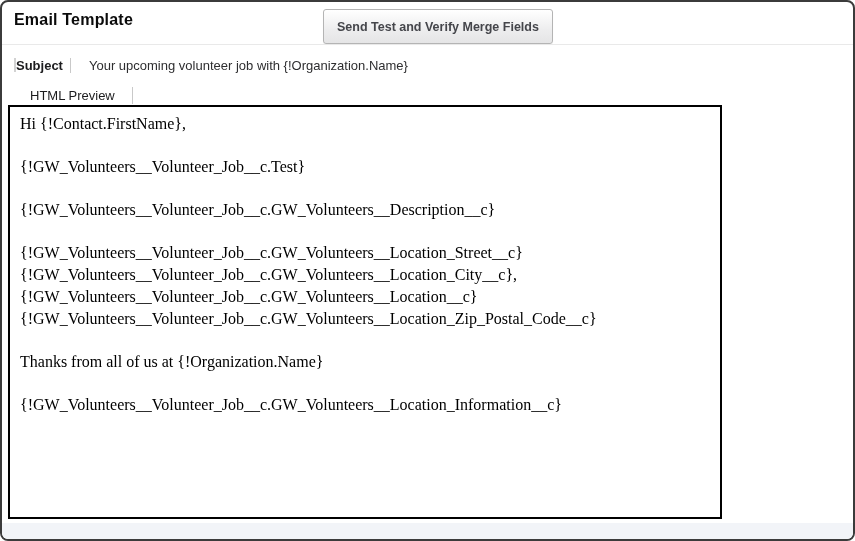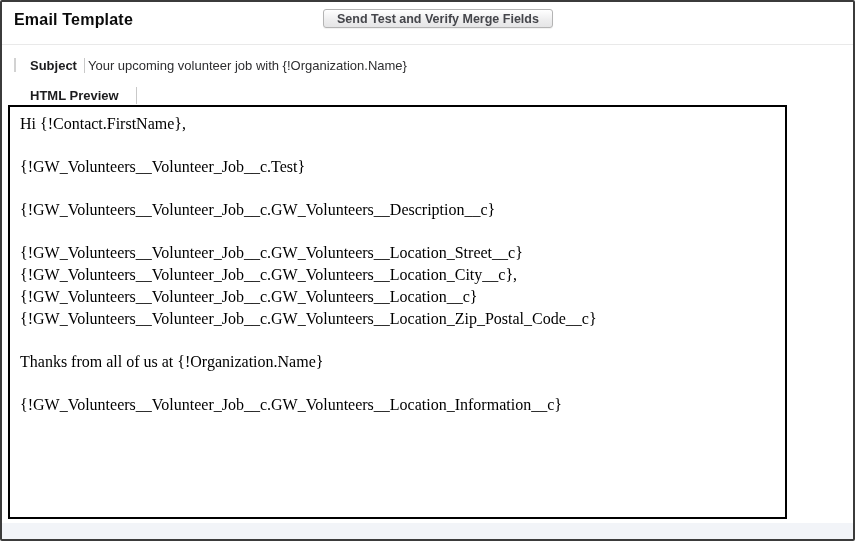--- a/index.html
+++ b/index.html
@@ -5,33 +5,33 @@
   * { margin: 0; padding: 0; box-sizing: border-box; }
   html, body {
     width: 855px; height: 541px;
     font-family: "Liberation Sans", "DejaVu Sans", sans-serif;
     background: #ffffff;
   }
   .window {
     position: relative;
     width: 855px; height: 541px;
     border: 2px solid #3b3b3b;
-    border-radius: 2px;
+    border-radius: 8px;
     background: #ffffff;
     overflow: hidden;
   }
   
   .page-title {
     position: absolute; left: 12px; top: 9px;
     font-size: 16px; font-weight: bold; color: #0b0b0b;
     letter-spacing: 0.2px;
   }
   .send-test-btn {
     position: absolute; left: 321px; top: 7px;
-    height: 19px; padding: 0 13px;
+    height: 35px; padding: 0 13px;
     font-family: "Liberation Sans", "DejaVu Sans", sans-serif;
     font-size: 12.5px; font-weight: bold; color: #45464b;
     background: linear-gradient(#ffffff, #ededee 60%, #e5e5e6);
     border: 1px solid #b4b4b4;
     border-radius: 3px;
     cursor: pointer;
     box-shadow: 0 1px 1px rgba(0,0,0,0.06);
   }
   .header-divider {
     position: absolute; left: 0; top: 42px;
@@ -41,46 +41,46 @@
   .subject-row {
     position: absolute; left: 12px; top: 54px;
     display: flex; align-items: center; height: 18px;
   }
   .vbar {
     display: inline-block; width: 2px; height: 14px;
     background: #d2d2d2;
   }
   .subject-label {
     font-size: 13px; font-weight: bold; color: #1c1c1e;
-    margin-left: 14px;
+    margin-left: 0;
   }
   .subject-row .vbar2 {
     display: inline-block; width: 1px; height: 15px;
     background: #c9c9c9; margin-left: 7px;
   }
   .subject-value {
-    font-size: 13px; color: #2e2e30; margin-left: 3px;
+    font-size: 13px; color: #2e2e30; margin-left: 18px;
   }
   
   .tab-row {
     position: absolute; left: 28px; top: 84px;
     display: flex; align-items: center; height: 18px;
   }
   .tab-label {
-    font-size: 13px; font-weight: bold; color: #1c1c1e;
+    font-size: 13px; font-weight: normal; color: #1c1c1e;
     cursor: pointer;
   }
   .tab-row .vbar3 {
     display: inline-block; width: 1px; height: 17px;
     background: #c9c9c9; margin-left: 17px;
   }
   
   .preview-box {
     position: absolute; left: 6px; top: 103px;
-    width: 779px; height: 414px;
+    width: 714px; height: 414px;
     border: 2px solid #000000;
     background: #ffffff;
     padding: 6px 10px 0 10px;
     overflow: hidden;
     font-family: "Liberation Serif", "DejaVu Serif", serif;
     font-size: 16px; color: #000000;
     line-height: 22px;
   }
   .preview-box p { margin: 0 0 21px 0; }
   .addr-line { line-height: 22px; }

